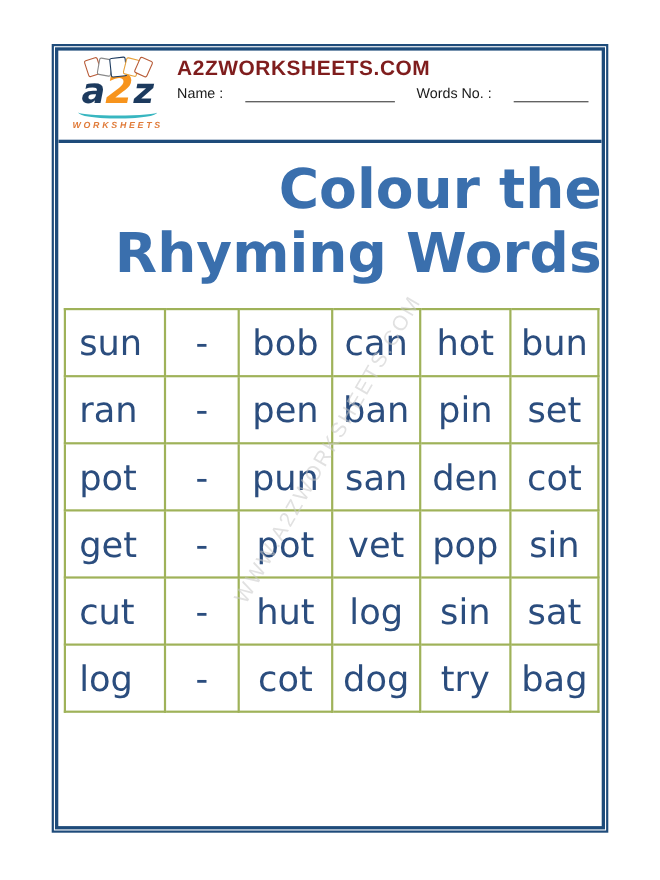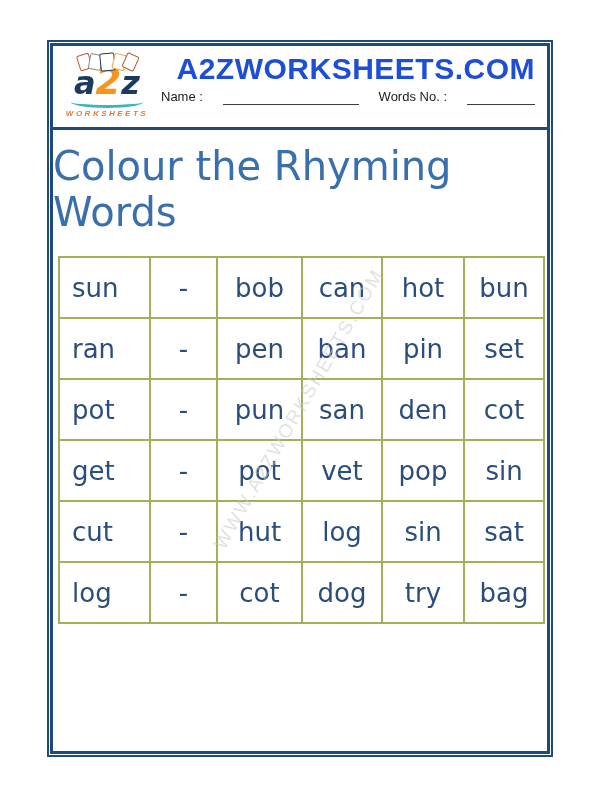--- a/index.html
+++ b/index.html
@@ -38,44 +38,44 @@
   .swoosh {
     width:72px; height:9px; margin:-4px auto 0;
     border-bottom:3px solid #38b6c0; border-radius:50%;
   }
   .logo-caption {
     font-size:8px; font-weight:bold; letter-spacing:2.5px;
     color:#e07b39; margin-top:1px;
   }
   .header-right { flex:1; display:flex; flex-direction:column; padding:2px 2px 0 6px; }
   .site-title {
-    text-align:right; font-size:30px; font-weight:bold; color:#1d4ed8;
+    text-align:left; font-size:19px; font-weight:bold; color:#7f1d1d;
     letter-spacing:0.5px; font-family:"Liberation Sans",sans-serif;
   }
   .form-row {
     display:flex; align-items:flex-end; font-size:13px; color:#1a1a1a;
     margin-top:3px; gap:20px;
   }
   .form-row .lbl { white-space:nowrap; padding-bottom:1px; }
   .line { border-bottom:1.5px solid #3c3c3c; height:14px; }
   .line.grow { flex:1; }
   .w70  { width:68px; }  .w95 { width:93px; }
   .w63  { width:60px; }  .w110 { width:108px; }
   
   .worksheet-title {
-    margin:13px 0 0; text-align:left; font-size:40px; font-weight:normal;
+    margin:13px 0 0; text-align:right; font-size:50px; font-weight:bold;
     color:#3a6fad; font-family:"DejaVu Sans",sans-serif;
   }
   
   table.rhyme {
     border-collapse:collapse; table-layout:fixed; width:485px;
     margin:21px 0 0 5px; background:transparent;
   }
   table.rhyme td {
-    border:2px solid #9fb259; height:57px; font-size:26px; color:#2b4d7e;
+    border:2px solid #9fb259; height:57px; font-size:32px; color:#2b4d7e;
     text-align:center; font-family:"DejaVu Sans",sans-serif; overflow:hidden;
   }
   table.rhyme td.base { text-align:left; padding-left:12px; }
   
   .watermark {
     position:absolute; left:86px; top:352px; width:320px; text-align:center;
     transform:rotate(-60deg); font-size:19px; letter-spacing:2px;
     color:#c9c9c9; opacity:0.55; pointer-events:none;
     font-family:"Liberation Sans",sans-serif;
   }

